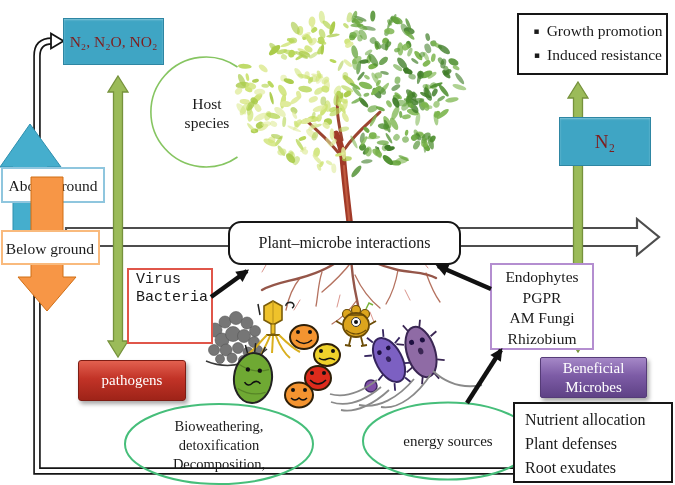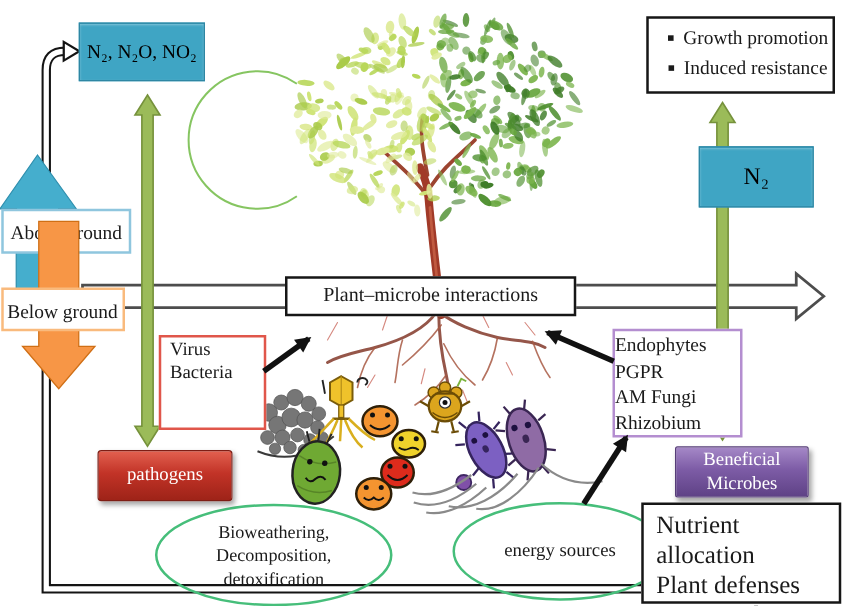--- a/index.html
+++ b/index.html
@@ -3,41 +3,41 @@
 <meta charset="utf-8">
 <style>
   html,body{margin:0;padding:0;background:#fff;}
   #stage{position:relative;width:675px;height:485px;background:#fff;overflow:hidden;
          font-family:"Liberation Serif",serif;color:#1a1a1a;}
   svg{position:absolute;left:0;top:0;}
   #base-art{z-index:1;}
   #overlay-art{z-index:3;pointer-events:none;}
   .box{position:absolute;box-sizing:border-box;z-index:2;}
   .center{display:flex;flex-direction:column;align-items:center;justify-content:center;text-align:center;}
-  .teal-box{background:var(--teal);border:1.5px solid #2e86a3;color:#000000;
+  .teal-box{background:var(--teal);border:1.5px solid #2e86a3;color:#7f1d1d;
             box-shadow:inset 0 1px 2px rgba(255,255,255,.35);}
   .outline-black{background:#fff;border:2.5px solid #161616;}
   .gas{left:63px;top:18px;width:101px;height:47px;font-size:15.5px;}
   .host-label{left:170px;top:93px;width:74px;height:40px;font-size:15.5px;line-height:19.5px;}
   .benefits{left:517px;top:13px;width:151px;height:62px;font-size:15.5px;line-height:24px;padding:4px 0 0 11px;}
   .benefit-row{white-space:nowrap;text-align:center;}
   .bullet{display:inline-block;font-size:9px;margin-right:7px;vertical-align:2px;font-family:"DejaVu Sans",sans-serif;}
   .n2{left:559px;top:117px;width:92px;height:49px;font-size:19px;}
   .virus{left:127px;top:268px;width:86px;height:76px;background:#fff;border:2px solid var(--red-border);
-         font-size:15px;line-height:18px;padding:1px 0 0 7px;}
+         font-size:15px;line-height:18px;padding:1px 0 0 7px;font-family:Liberation Mono, monospace;}
   .detrimental{left:78px;top:360px;width:108px;height:41px;font-size:15px;line-height:19px;color:#fff;
          background:linear-gradient(180deg,#e2604f 0%,#c23327 45%,#9e2318 100%);
          border:1px solid #7e1d14;border-radius:3px;box-shadow:2px 3px 4px rgba(0,0,0,.35);}
-  .pmi{left:228px;top:221px;width:233px;height:32px;font-size:16px;}
+  .pmi{left:228px;top:221px;width:233px;height:44px;font-size:16px;border-radius:13px;}
   .endophytes{left:490px;top:263px;width:104px;height:87px;background:#fff;border:2px solid var(--purple-border);
-         font-size:15.5px;line-height:20.5px;padding-top:2px;text-align:left;}
+         font-size:15.5px;line-height:20.5px;padding-top:2px;text-align:center;}
   .beneficial{left:540px;top:357px;width:107px;height:41px;font-size:15px;line-height:19px;color:#fff;
          background:linear-gradient(180deg,#a588c7 0%,#7d5ca6 45%,#5f4286 100%);
          border:1px solid #563c78;border-radius:2px;box-shadow:2px 3px 4px rgba(0,0,0,.35);}
-  .outputs{left:513px;top:402px;width:160px;height:81px;font-size:20px;line-height:24px;padding:4px 0 0 10px;}
+  .outputs{left:513px;top:402px;width:160px;height:81px;font-size:16px;line-height:24px;padding:4px 0 0 10px;}
   .eco-left{left:130px;top:417px;width:178px;height:56px;font-size:14.5px;line-height:19px;}
   .eco-right{left:363px;top:420px;width:170px;height:42px;font-size:15px;line-height:21px;}
   text{font-family:"Liberation Serif",serif;}
 </style>
 </head>
 <body>
 
 <div id="stage">
 
   <svg id="base-art" width="675" height="485" viewBox="0 0 675 485">
@@ -574,20 +574,24 @@
     <ellipse cx="448" cy="441" rx="85" ry="38.5" fill="none" style="stroke:var(--green-ellipse)" stroke-width="2"></ellipse>
 
     <polygon points="118,76 128,92 122.5,92 122.5,341 128,341 118,357 108,341 113.5,341 113.5,92 108,92" style="fill:var(--green-arrow);stroke:var(--green-arrow-border)" stroke-width="1.3"></polygon>
     <polygon points="578,82 588,98 582.5,98 582.5,336 588,336 578,352 568,336 573.5,336 573.5,98 568,98" style="fill:var(--green-arrow);stroke:var(--green-arrow-border)" stroke-width="1.3"></polygon>
   </svg>
 
   <div class="box teal-box center gas">
     <span>N₂, N₂O, NO₂</span>
   </div>
 
+  <div class="box host-label center">
+    <span>Host</span>
+    <span>species</span>
+  </div>
 
   <div class="box outline-black benefits">
     <div class="benefit-row">
       <span class="bullet">▪</span><span>Growth promotion</span>
     </div>
     <div class="benefit-row">
       <span class="bullet">▪</span><span>Induced resistance</span>
     </div>
   </div>
 
@@ -621,22 +625,22 @@
   </div>
 
   <div class="box outline-black outputs">
     <div>Nutrient allocation</div>
     <div>Plant defenses</div>
     <div>Root exudates</div>
   </div>
 
   <div class="box center eco-left">
     <span>Bioweathering,</span>
+    <span>detoxification</span>
     <span>Decomposition,</span>
-    <span>detoxification</span>
   </div>
 
   <div class="box center eco-right">
     <span>energy sources</span>
   </div>
 
   <svg id="overlay-art" width="675" height="485" viewBox="0 0 675 485">
     <defs>
       <marker id="ah" viewBox="0 0 12 12" refX="9" refY="6" markerWidth="15" markerHeight="15" orient="auto" markerUnits="userSpaceOnUse">
         <path d="M1,1 L11,6 L1,11 z" fill="#111"></path>

